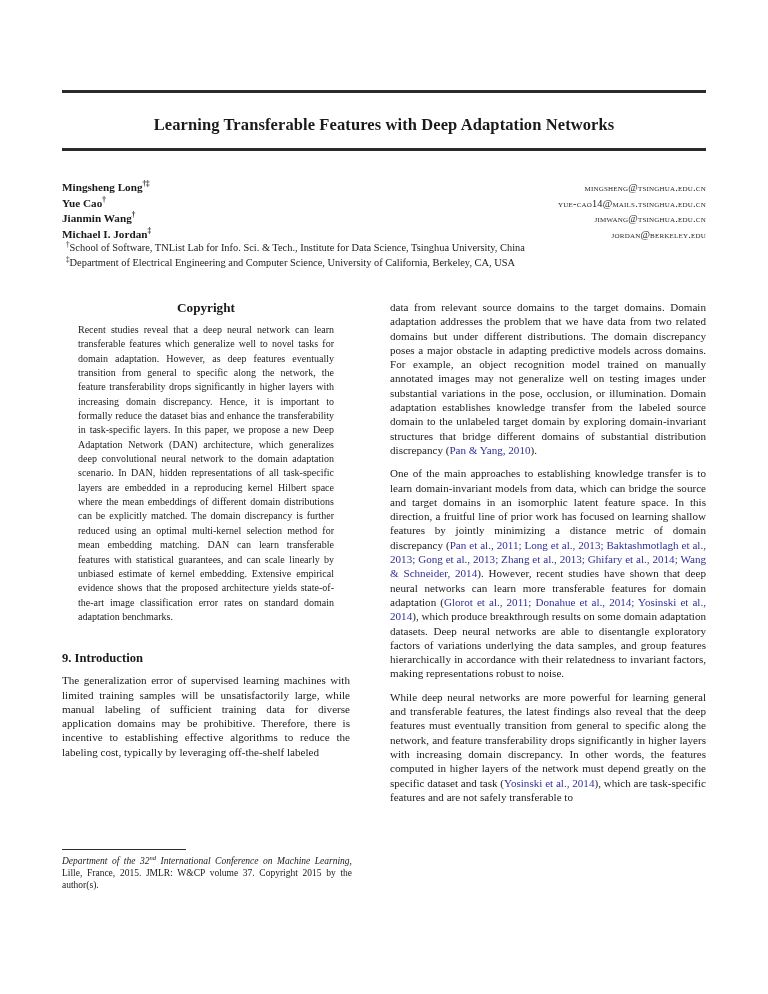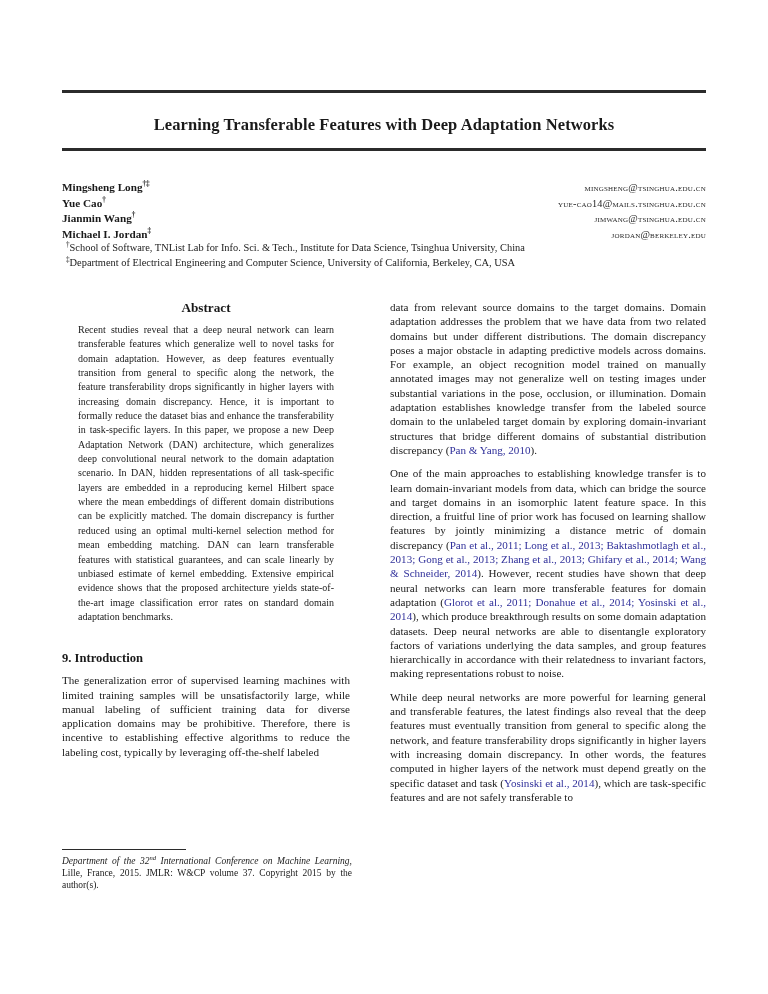--- a/index.html
+++ b/index.html
@@ -202,21 +202,21 @@
       <span class="author-email">jordan@berkeley.edu</span>
     </div>
   </div>
 
   <div class="affils">
     <div class="affil-line"><sup>†</sup><span>School of Software, TNList Lab for Info. Sci. &amp; Tech., Institute for Data Science, Tsinghua University, China</span></div>
     <div class="affil-line"><sup>‡</sup><span>Department of Electrical Engineering and Computer Science, University of California, Berkeley, CA, USA</span></div>
   </div>
 
   <div class="col col-left">
-    <div class="abstract-head">Abstract</div>
+    <div class="abstract-head">Copyright</div>
     <p class="abstract-body">Recent studies reveal that a deep neural network can learn transferable features which generalize well to novel tasks for domain adaptation. However, as deep features eventually transition from general to specific along the network, the feature transferability drops significantly in higher layers with increasing domain discrepancy. Hence, it is important to formally reduce the dataset bias and enhance the transferability in task-specific layers. In this paper, we propose a new Deep Adaptation Network (DAN) architecture, which generalizes deep convolutional neural network to the domain adaptation scenario. In DAN, hidden representations of all task-specific layers are embedded in a reproducing kernel Hilbert space where the mean embeddings of different domain distributions can be explicitly matched. The domain discrepancy is further reduced using an optimal multi-kernel selection method for mean embedding matching. DAN can learn transferable features with statistical guarantees, and can scale linearly by unbiased estimate of kernel embedding. Extensive empirical evidence shows that the proposed architecture yields state-of-the-art image classification error rates on standard domain adaptation benchmarks.</p>
 
     <div style="height:26px"></div>
 
     <div class="section-head">9. Introduction</div>
     <p class="para">The generalization error of supervised learning machines with limited training samples will be unsatisfactorily large, while manual labeling of sufficient training data for diverse application domains may be prohibitive. Therefore, there is incentive to establishing effective algorithms to reduce the labeling cost, typically by leveraging off-the-shelf labeled</p>
   </div>
 
   <div class="col col-right">
     <p class="para"><span>data from relevant source domains to the target domains. Domain adaptation addresses the problem that we have data from two related domains but under different distributions. The domain discrepancy poses a major obstacle in adapting predictive models across domains. For example, an object recognition model trained on manually annotated images may not generalize well on testing images under substantial variations in the pose, occlusion, or illumination. Domain adaptation establishes knowledge transfer from the labeled source domain to the unlabeled target domain by exploring domain-invariant structures that bridge different domains of substantial distribution discrepancy (</span><span class="cite">Pan &amp; Yang, 2010</span><span>).</span></p>

